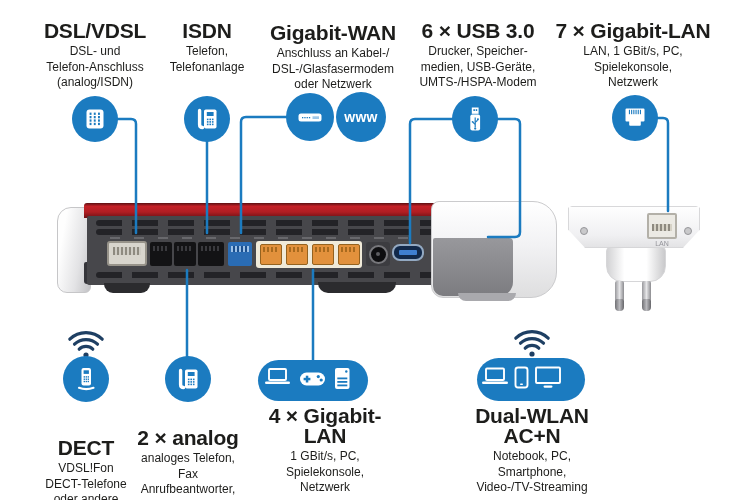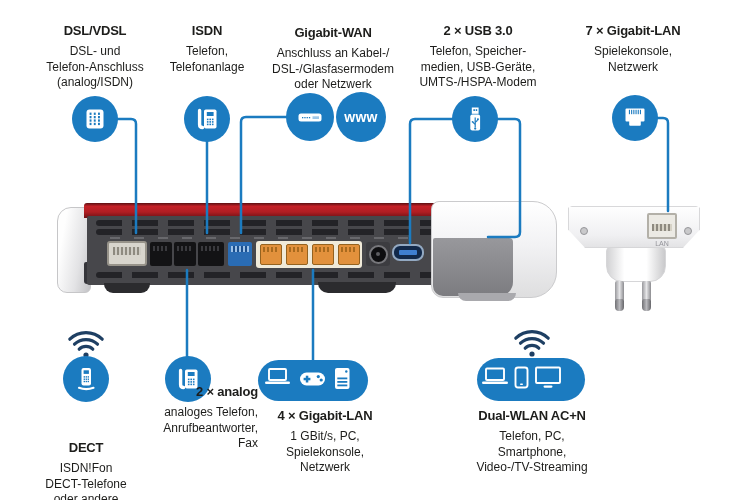--- a/index.html
+++ b/index.html
@@ -1,20 +1,20 @@
 <!DOCTYPE html>
 <html><head>
 <meta charset="utf-8">
 <style>
   html,body{margin:0;padding:0;background:#fff;}
   #canvas{position:relative;width:750px;height:500px;background:#fff;overflow:hidden;
           font-family:"Liberation Sans",sans-serif;color:#1d1d1b;}
   .abs{position:absolute;}
   .callout{position:absolute;text-align:center;}
-  .c-title{font-weight:bold;font-size:13px;line-height:20px;letter-spacing:-0.2px;margin-bottom:3px;}
+  .c-title{font-weight:bold;font-size:21px;line-height:20px;letter-spacing:-0.2px;margin-bottom:3px;}
   .c-line{font-size:12px;line-height:15.5px;}
   .circle{position:absolute;background:#1b7bc0;border-radius:50%;display:flex;align-items:center;justify-content:center;}
   .d46{width:46px;height:46px;}
   .d48{width:48px;height:48px;}
   .d50{width:50px;height:50px;}
   .pill{position:absolute;background:#1b7bc0;display:flex;align-items:center;justify-content:center;}
   .www{font-weight:bold;font-size:14px;color:#fff;letter-spacing:.3px;}
   svg{display:block;}
   
   .vent{position:absolute;background:repeating-linear-gradient(90deg,#232327 0 26px,#47474b 26px 36px);
@@ -42,27 +42,28 @@
     <div class="c-line">Telefon,</div>
     <div class="c-line">Telefonanlage</div>
   </div>
   <div class="callout" style="left:247px;top:23px;width:172px;">
     <div class="c-title">Gigabit-WAN</div>
     <div class="c-line">Anschluss an Kabel-/</div>
     <div class="c-line">DSL-/Glasfasermodem</div>
     <div class="c-line">oder Netzwerk</div>
   </div>
   <div class="callout" style="left:396px;top:21px;width:164px;">
-    <div class="c-title">2 × USB 3.0</div>
-    <div class="c-line">Telefon, Speicher-</div>
+    <div class="c-title">6 × USB 3.0</div>
+    <div class="c-line">Drucker, Speicher-</div>
     <div class="c-line">medien, USB-Geräte,</div>
     <div class="c-line">UMTS-/HSPA-Modem</div>
   </div>
   <div class="callout" style="left:551px;top:21px;width:164px;">
     <div class="c-title">7 × Gigabit-LAN</div>
+    <div class="c-line">LAN, 1 GBit/s, PC,</div>
     <div class="c-line">Spielekonsole,</div>
     <div class="c-line">Netzwerk</div>
   </div>
 
   <div class="abs" style="left:0;top:0;width:0;height:0;">
 
     <div class="abs" style="left:57px;top:207px;width:34px;height:86px;border-radius:14px 4px 6px 10px;
                 background:linear-gradient(100deg,#fefefe 20%,#e3e3e5 65%,#c2c2c5);border:1px solid #c6c6c8;box-sizing:border-box;"></div>
     <div class="abs" style="left:84px;top:262px;width:13px;height:22px;background:#35353a;border-radius:2px 0 6px 3px;"></div>
 
@@ -330,36 +331,36 @@
       </g>
       <g>
         <rect x="59" y="9.5" width="24" height="15.5" rx="1" fill="none" stroke="#fff" stroke-width="1.9"></rect>
         <rect x="66.5" y="27.5" width="9" height="2.2" rx="1.1" fill="#fff"></rect>
       </g>
     </svg>
   </div>
 
   <div class="callout" style="left:16px;top:406px;width:140px;margin-top:32px;">
     <div class="c-title">DECT</div>
-    <div class="c-line">ISDN!Fon</div>
+    <div class="c-line">VDSL!Fon</div>
     <div class="c-line">DECT-Telefone</div>
     <div class="c-line">oder andere</div>
   </div>
-  <div class="callout" style="left:118px;top:382px;width:140px;text-align:right;">
+  <div class="callout" style="left:118px;top:428px;width:140px;">
     <div class="c-title">2 × analog</div>
     <div class="c-line">analoges Telefon,</div>
+    <div class="c-line">Fax</div>
     <div class="c-line">Anrufbeantworter,</div>
-    <div class="c-line">Fax</div>
   </div>
   <div class="callout" style="left:252px;top:406px;width:146px;">
     <div class="c-title">4 × Gigabit-LAN</div>
     <div class="c-line">1 GBit/s, PC,</div>
     <div class="c-line">Spielekonsole,</div>
     <div class="c-line">Netzwerk</div>
   </div>
   <div class="callout" style="left:446px;top:406px;width:172px;">
     <div class="c-title">Dual-WLAN AC+N</div>
-    <div class="c-line">Telefon, PC,</div>
+    <div class="c-line">Notebook, PC,</div>
     <div class="c-line">Smartphone,</div>
     <div class="c-line">Video-/TV-Streaming</div>
   </div>
 
 </div>
 
 </body></html>

